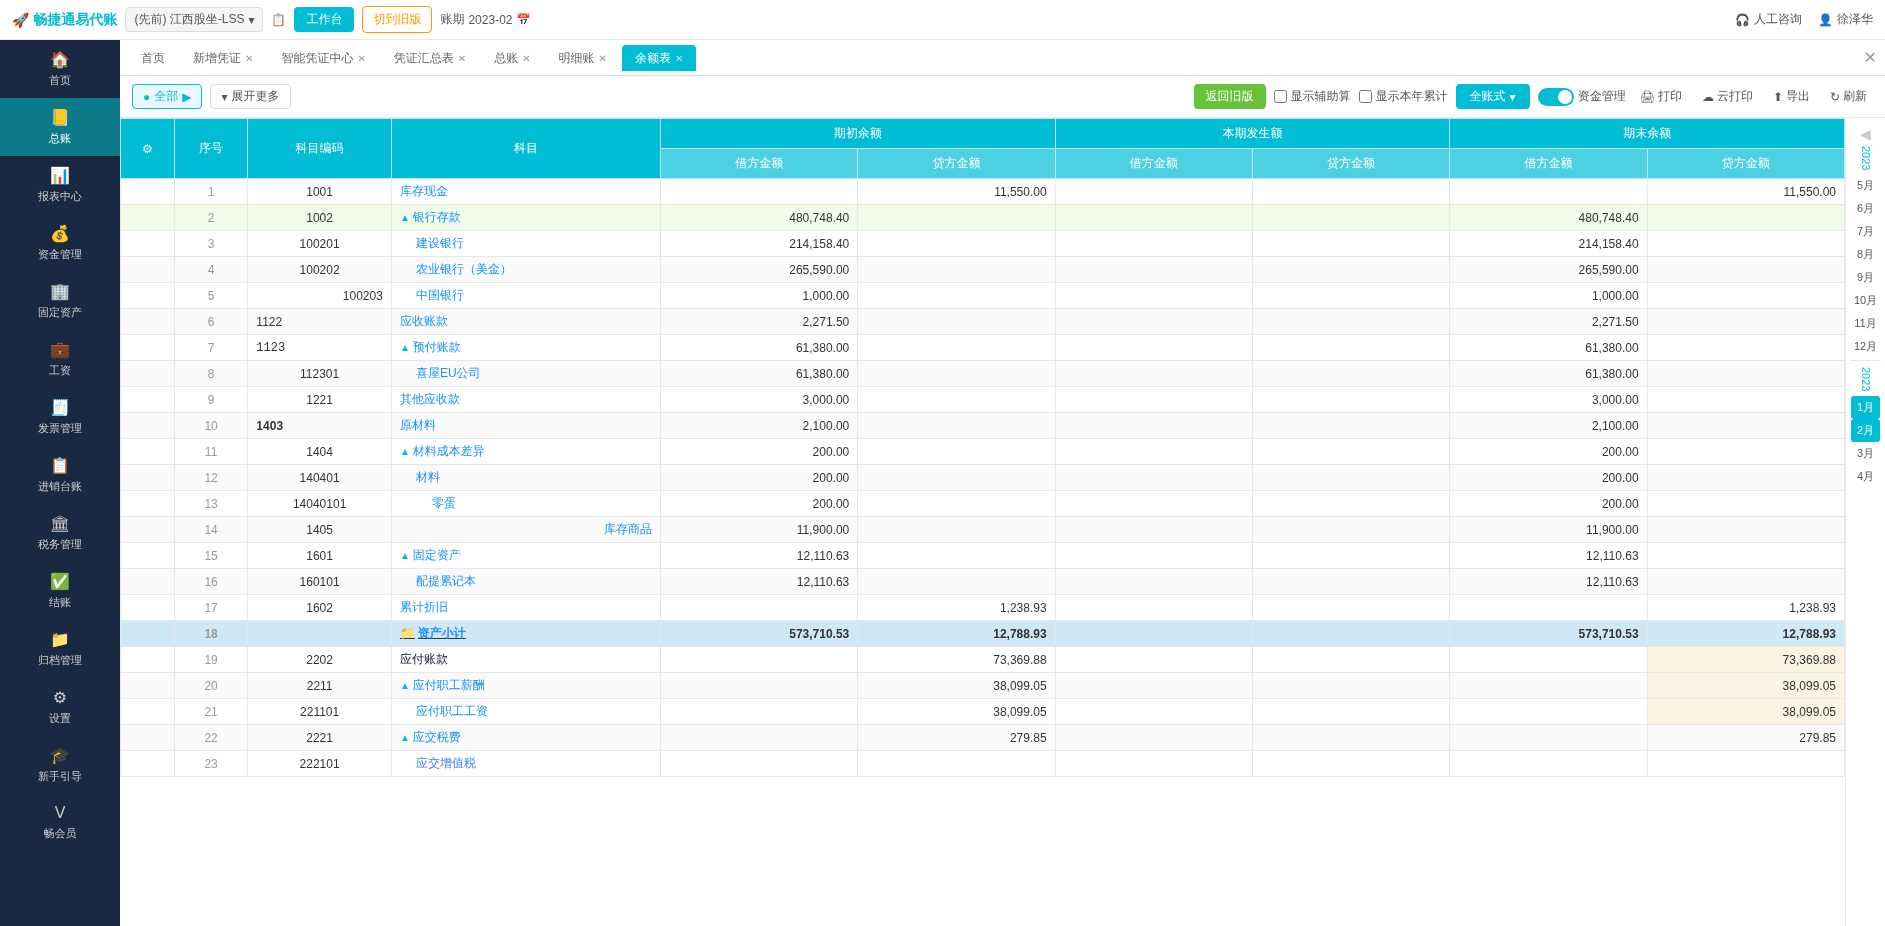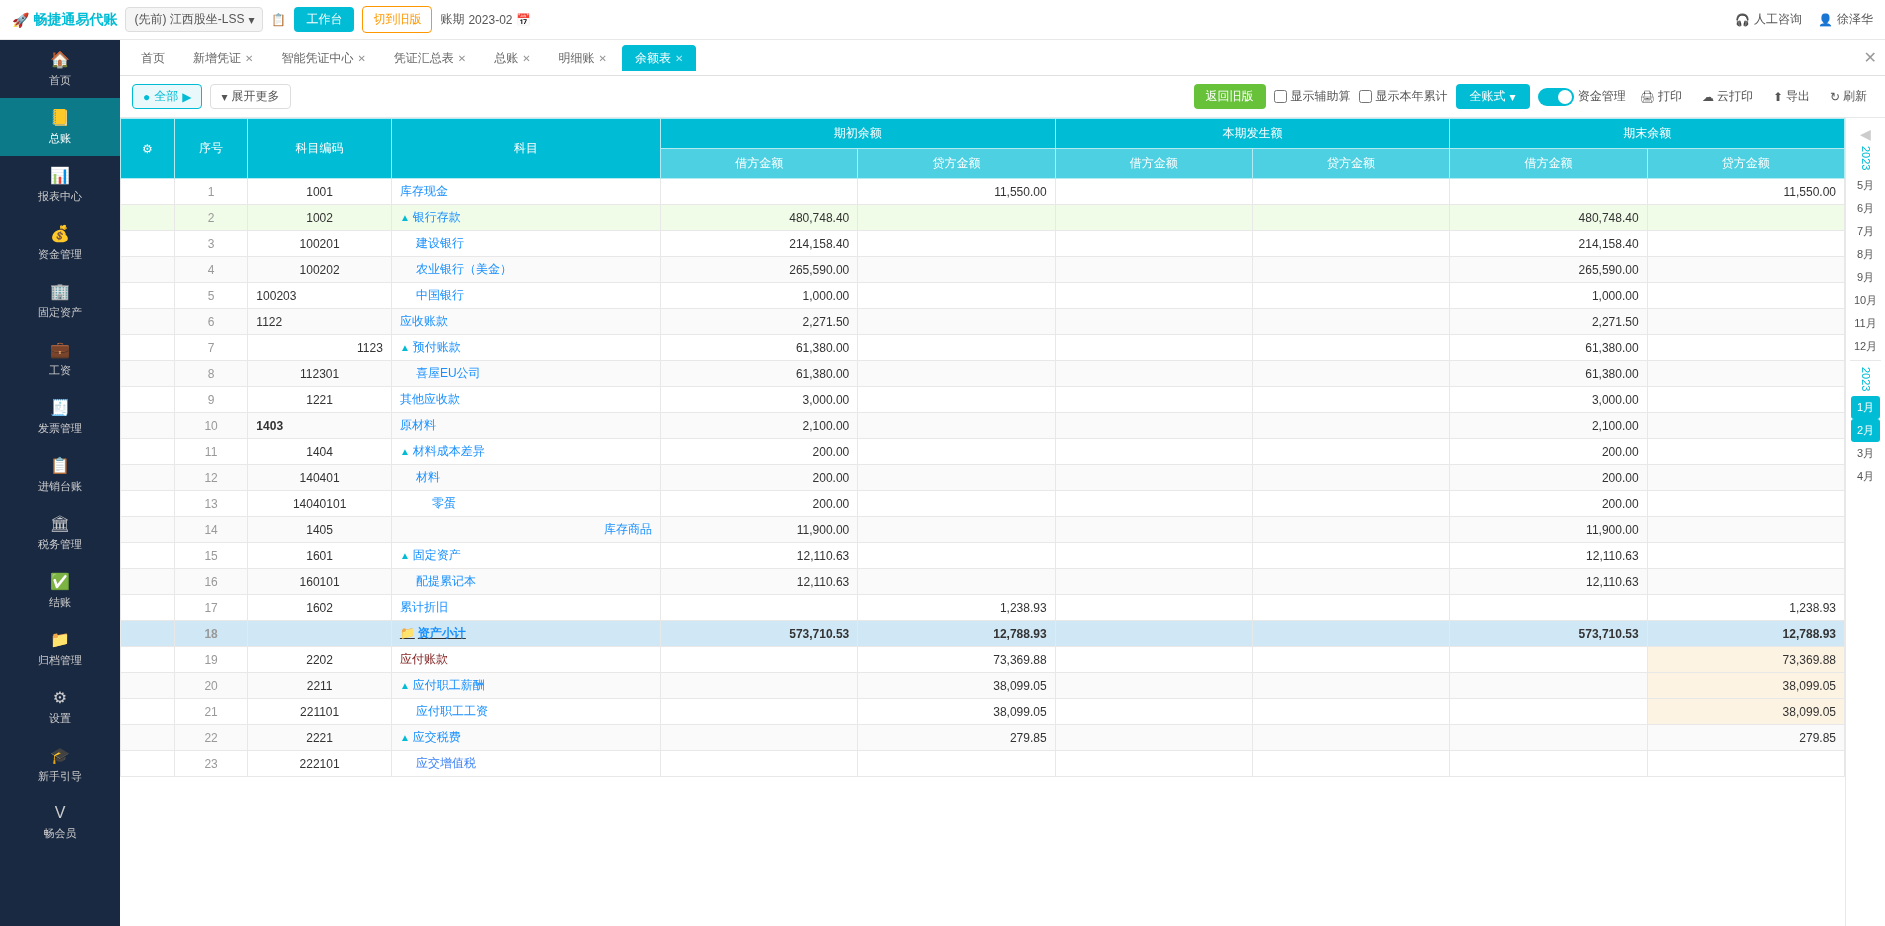--- a/index.html
+++ b/index.html
@@ -316,21 +316,21 @@
                 <td style="text-align: right;">265,590.00</td>
                 <td style="text-align: right;"></td>
                 <td style="text-align: right;"></td>
                 <td style="text-align: right;"></td>
                 <td style="text-align: right;">265,590.00</td>
                 <td style="text-align: right;"></td>
               </tr>
               <tr style="background: rgb(255, 255, 255);">
                 <td style="text-align: center; color: rgb(204, 204, 204);"></td>
                 <td style="color: rgb(153, 153, 153); text-align: center;">5</td>
-                <td style="text-align: left;">100203</td>
+                <td style="text-align: right;">100203</td>
                 <td style="text-align: left;"><span style="padding-left:16px"><a style="color:#1890ff;text-decoration:none;cursor:pointer;">中国银行</a></span></td>
                 <td style="text-align: right;">1,000.00</td>
                 <td style="text-align: right;"></td>
                 <td style="text-align: right;"></td>
                 <td style="text-align: right;"></td>
                 <td style="text-align: right;">1,000.00</td>
                 <td style="text-align: right;"></td>
               </tr>
               <tr style="background: rgb(250, 250, 250);">
                 <td style="text-align: center; color: rgb(204, 204, 204);"></td>
@@ -340,21 +340,21 @@
                 <td style="text-align: right;">2,271.50</td>
                 <td style="text-align: right;"></td>
                 <td style="text-align: right;"></td>
                 <td style="text-align: right;"></td>
                 <td style="text-align: right;">2,271.50</td>
                 <td style="text-align: right;"></td>
               </tr>
               <tr style="background: rgb(255, 255, 255);">
                 <td style="text-align: center; color: rgb(204, 204, 204);"></td>
                 <td style="color: rgb(153, 153, 153); text-align: center;">7</td>
-                <td style="text-align: right;">1123</td>
+                <td style="text-align: left; font-family: Liberation Mono, monospace;">1123</td>
                 <td style="text-align: left;"><span style="padding-left:0px"><span style="color:#00bcd4;margin-right:3px;font-size:10px;">▲</span><a style="color:#1890ff;text-decoration:none;cursor:pointer;">预付账款</a></span></td>
                 <td style="text-align: right;">61,380.00</td>
                 <td style="text-align: right;"></td>
                 <td style="text-align: right;"></td>
                 <td style="text-align: right;"></td>
                 <td style="text-align: right;">61,380.00</td>
                 <td style="text-align: right;"></td>
               </tr>
               <tr style="background: rgb(250, 250, 250);">
                 <td style="text-align: center; color: rgb(204, 204, 204);"></td>
@@ -485,21 +485,21 @@
                 <td style="text-align: right;">12,788.93</td>
                 <td style="text-align: right;"></td>
                 <td style="text-align: right;"></td>
                 <td style="text-align: right;">573,710.53</td>
                 <td style="text-align: right;">12,788.93</td>
               </tr>
               <tr style="background: rgb(255, 255, 255);">
                 <td style="text-align: center; color: rgb(204, 204, 204);"></td>
                 <td style="color: rgb(153, 153, 153); text-align: center;">19</td>
                 <td style="text-align: center;">2202</td>
-                <td style="text-align: left;"><span style="padding-left:0px"><a style="color:#7f1d1d;text-decoration:none;cursor:pointer;font-family:Liberation Serif, serif;">应付账款</a></span></td>
+                <td style="text-align: left;"><span style="padding-left:0px"><a style="color:#0f172a;text-decoration:none;cursor:pointer;font-family:Liberation Serif, serif;">应付账款</a></span></td>
                 <td style="text-align: right;"></td>
                 <td style="text-align: right;">73,369.88</td>
                 <td style="text-align: right;"></td>
                 <td style="text-align: right;"></td>
                 <td style="text-align: right;"></td>
                 <td style="text-align: right; background: rgb(253, 243, 227);">73,369.88</td>
               </tr>
               <tr style="background: rgb(250, 250, 250);">
                 <td style="text-align: center; color: rgb(204, 204, 204);"></td>
                 <td style="color: rgb(153, 153, 153); text-align: center;">20</td>

